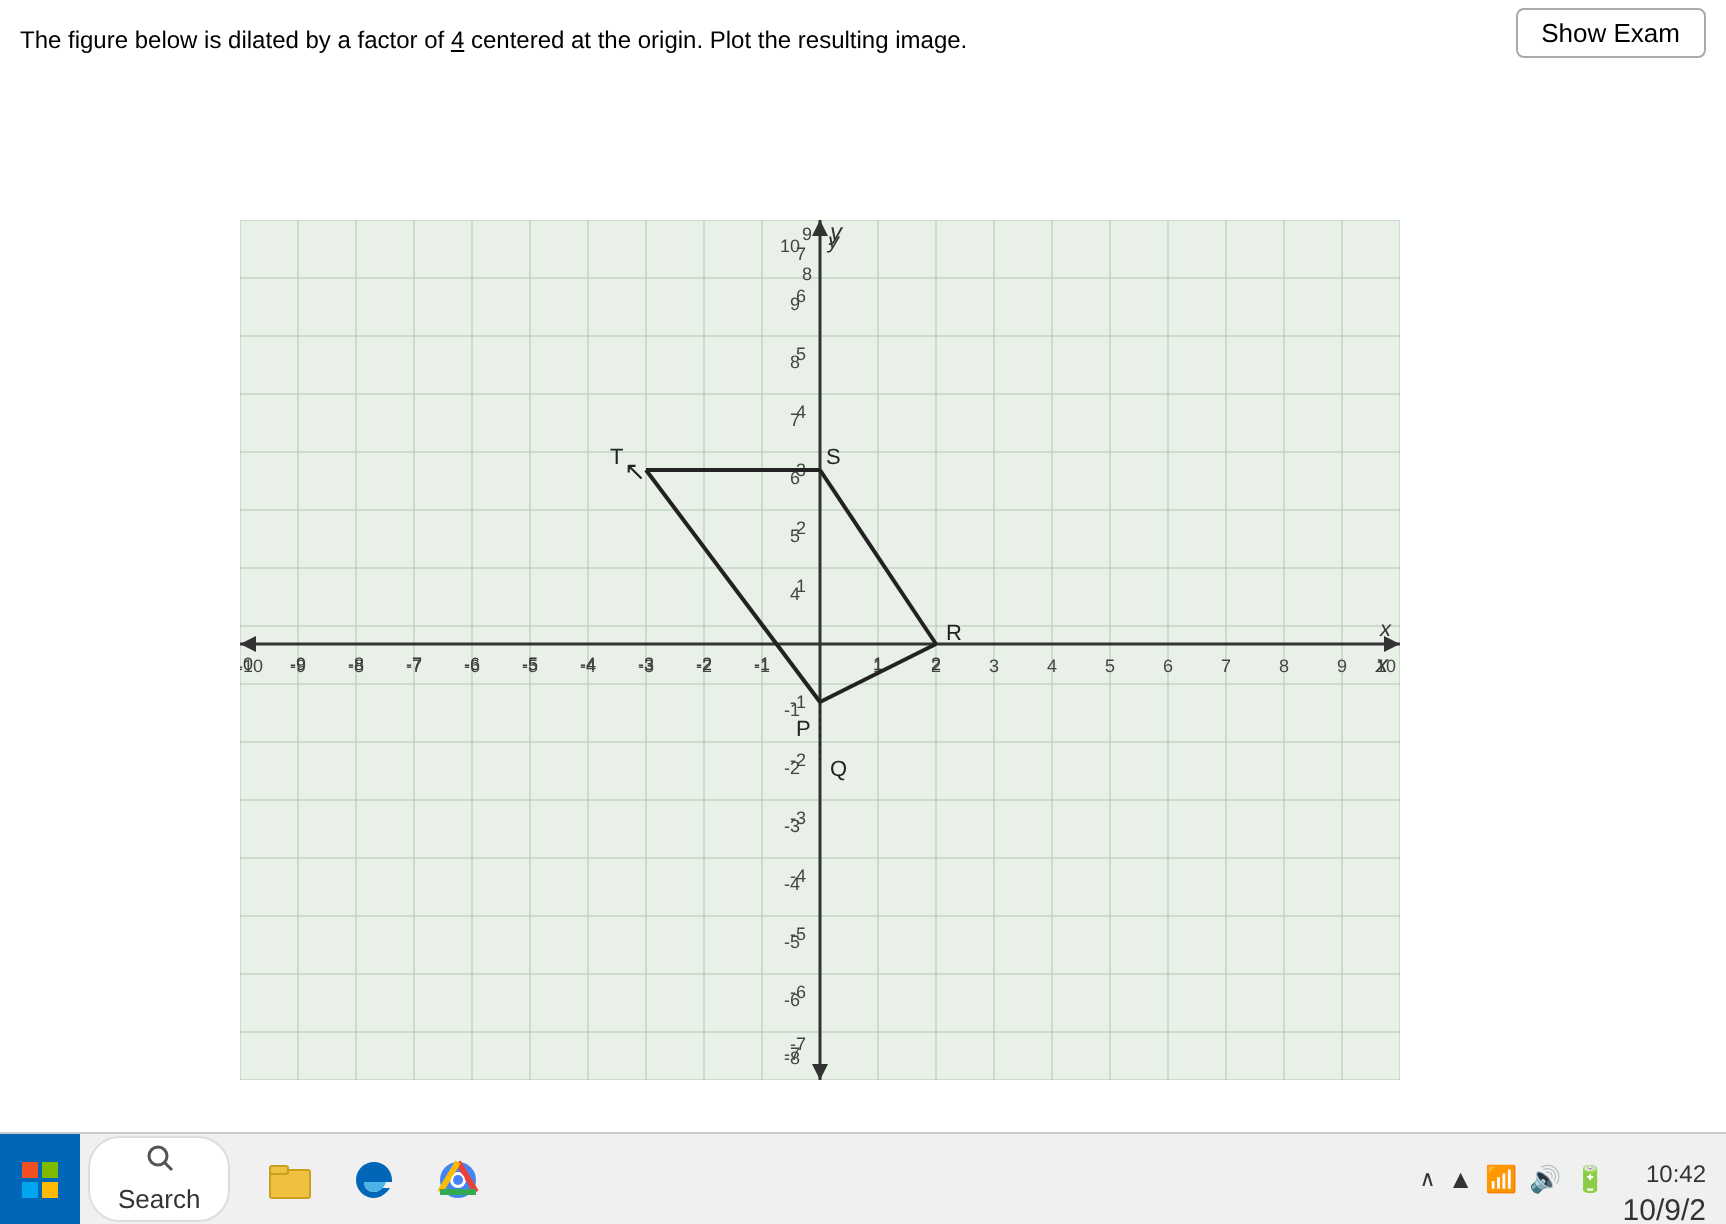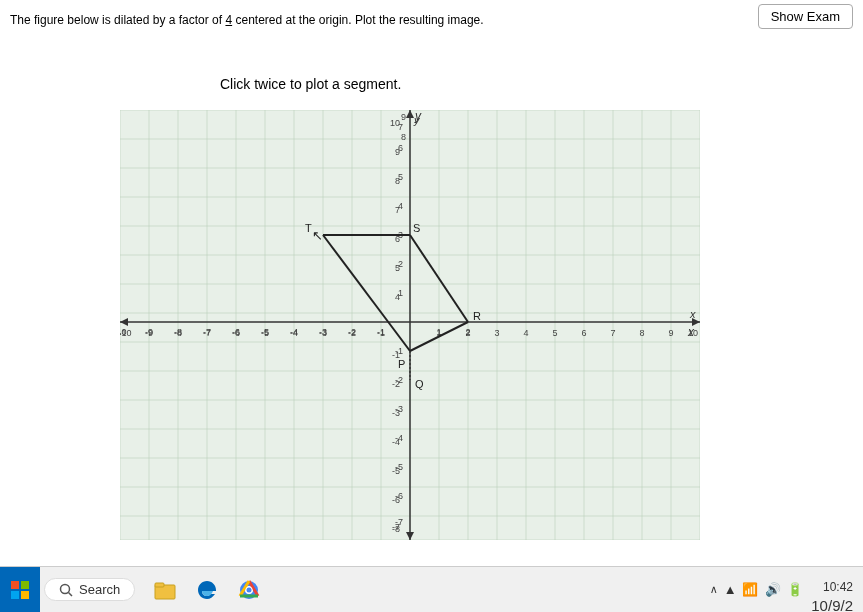--- a/index.html
+++ b/index.html
@@ -82,20 +82,21 @@
     .taskbar-search {
       display: flex;
       align-items: center;
       margin-left: 4px;
       background: #fff;
       border: 1px solid #ddd;
       border-radius: 16px;
       padding: 3px 14px;
       cursor: pointer;
       gap: 6px;
+      flex-direction: column;
     }
     .taskbar-search span {
       font-size: 13px;
       color: #333;
     }
     .taskbar-icons {
       display: flex;
       align-items: center;
       gap: 2px;
       margin-left: 10px;
@@ -136,21 +137,20 @@
 
 <div class="top-bar">
   <button class="show-exam-btn">Show Exam</button>
 </div>
 
 <div class="question-text">
   The figure below is dilated by a factor of <u>4</u> centered at the origin. Plot the resulting image.
 </div>
 
 <div class="instructions">
-  <div>Click twice to plot a segment.</div>
 </div>
 
 <div class="graph-container">
   <svg class="graph" viewBox="0 0 580 430">
 
     <rect x="0" y="0" width="580" height="430" fill="#e8f0e8"></rect>
 
     <g stroke="#b0c8b0" stroke-width="0.5">
       <line x1="0" y1="0" x2="0" y2="430"></line>
       <line x1="29" y1="0" x2="29" y2="430"></line>

